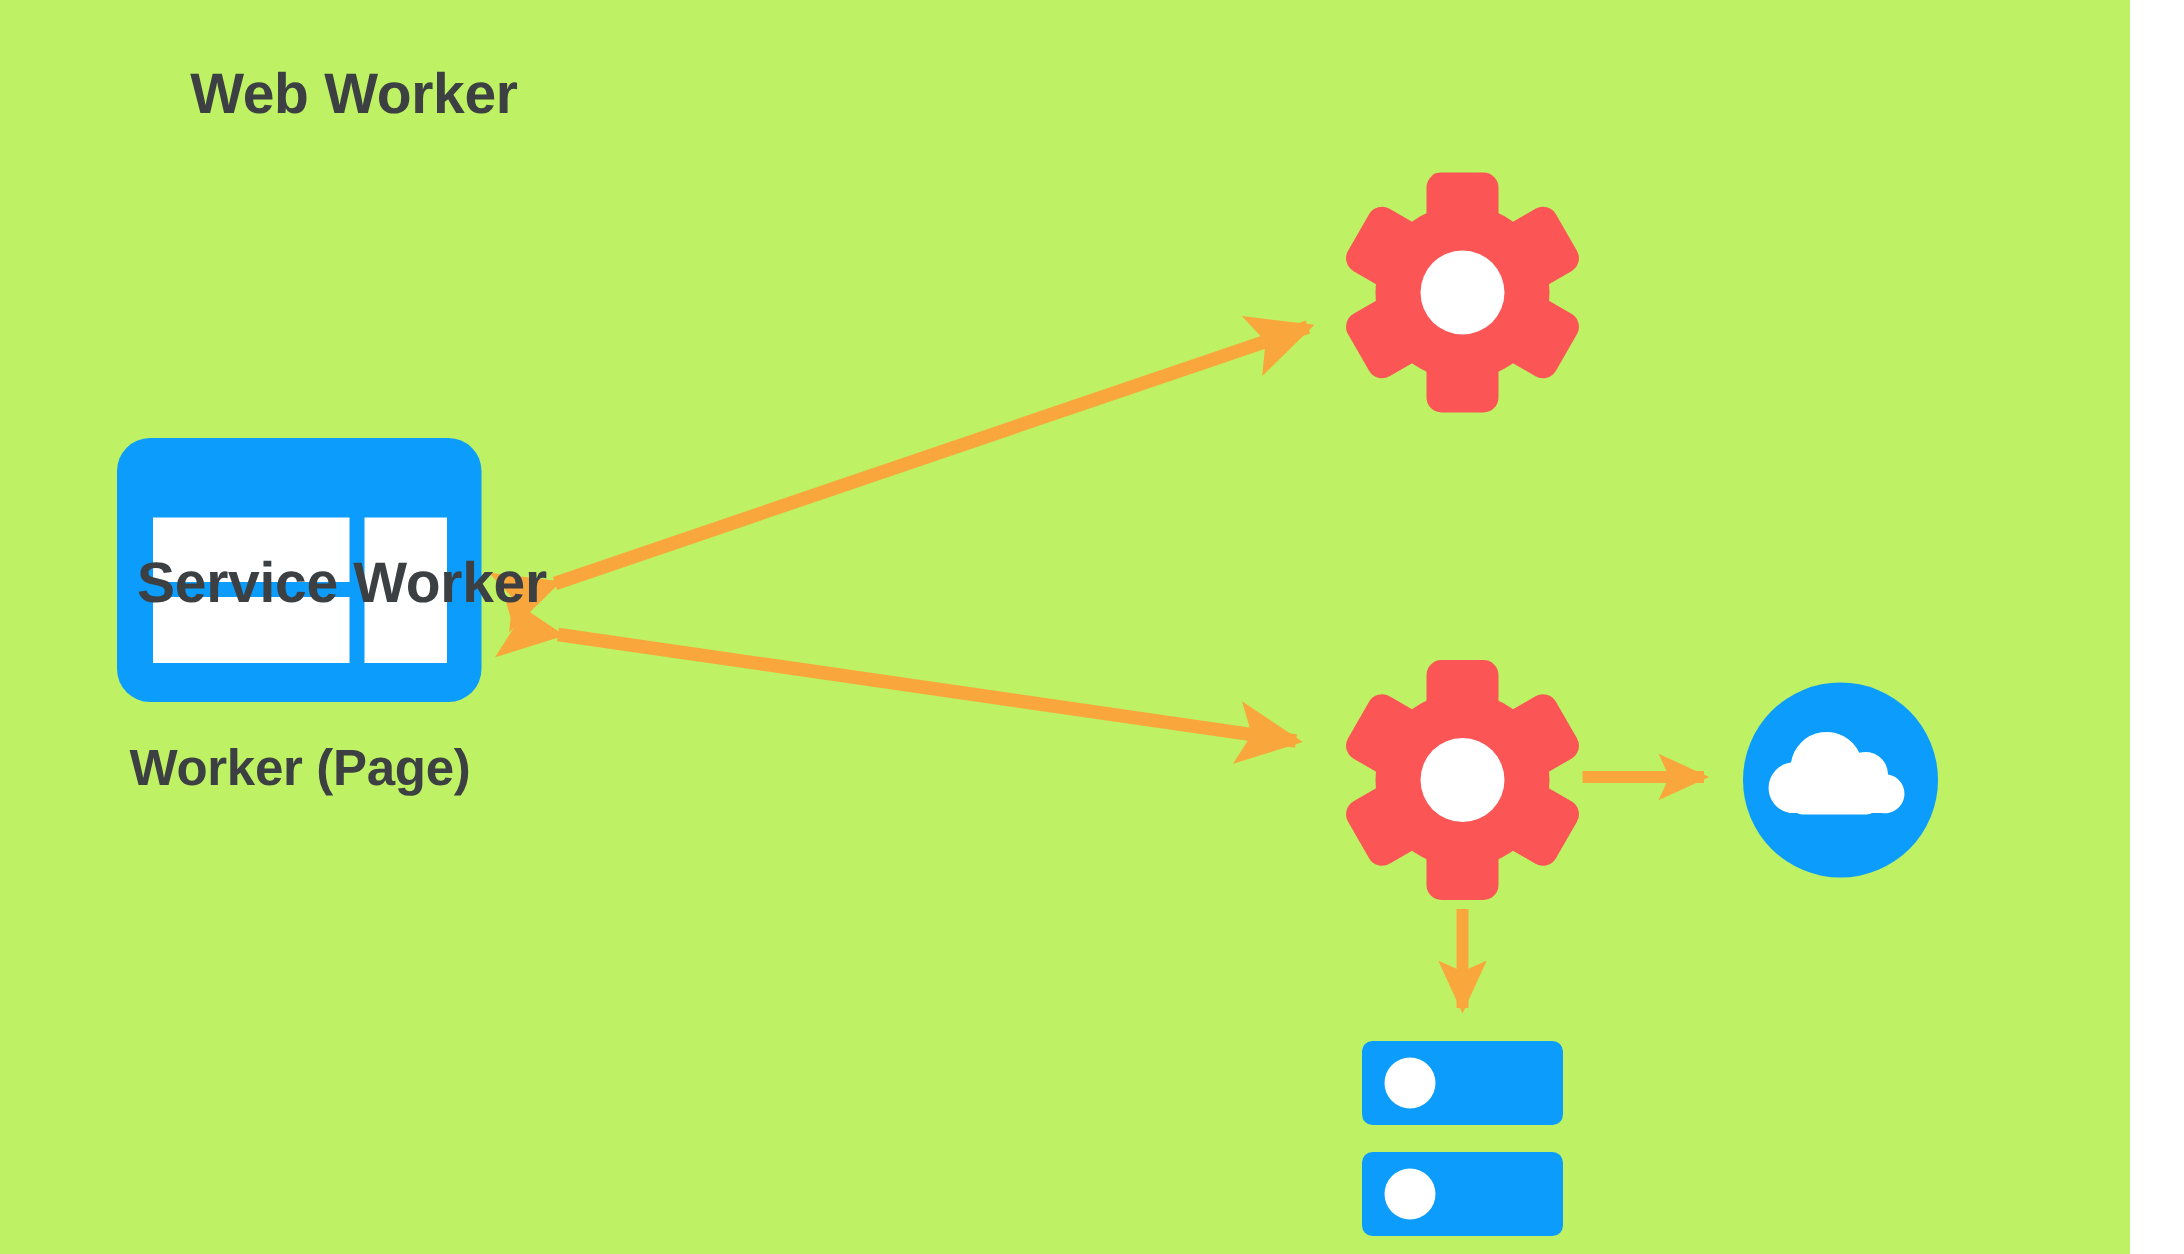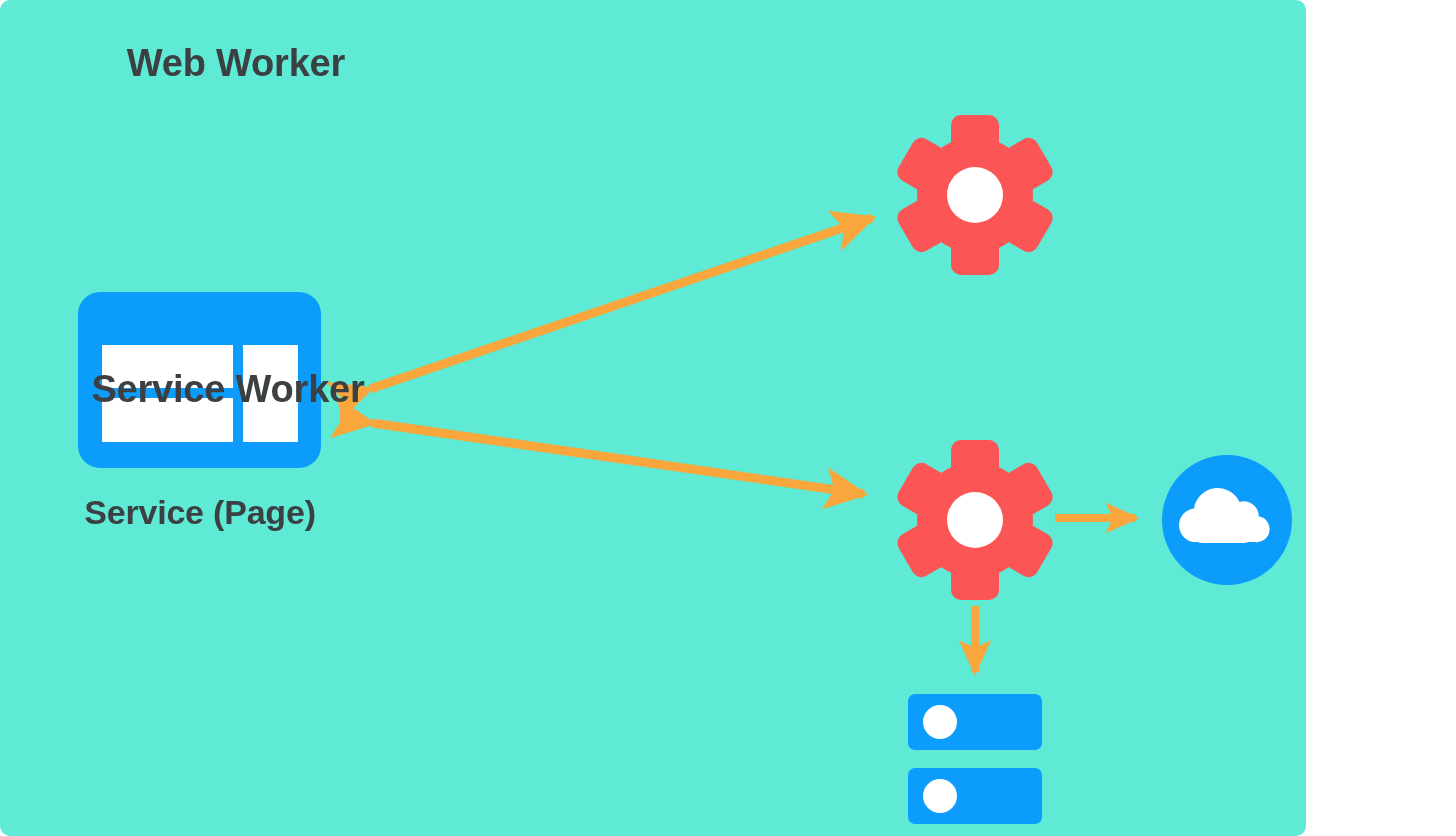--- a/index.html
+++ b/index.html
@@ -9,24 +9,23 @@
     background: #ffffff;
   }
   body {
     width: 1456px;
     height: 836px;
     overflow: hidden;
     font-family: "Liberation Sans", sans-serif;
   }
   #diagram-root {
     position: relative;
-    width: 1306px;
+    width: 1420px;
     height: 836px;
-    background: #5eead4;
-    border-radius: 10px;
+    background: #bef264;
   }
   #diagram-svg {
     position: absolute;
     top: 0;
     left: 0;
     width: 1456px;
     height: 836px;
     display: block;
   }
   .node-label {
@@ -193,15 +192,15 @@
       <rect x="908" y="768" width="134" height="56" rx="7" ry="7" fill="#0c9cfb"></rect>
       <circle cx="940" cy="796" r="17" fill="#ffffff"></circle>
     </g>
 
   </svg>
 
   <div class="node-label" id="label-web-worker">Web Worker</div>
 
   <div class="node-label" id="label-service-worker">Service Worker</div>
 
-  <div class="node-label" id="label-window-page">Service (Page)</div>
+  <div class="node-label" id="label-window-page">Worker (Page)</div>
 
 </div>
 
 </body></html>

